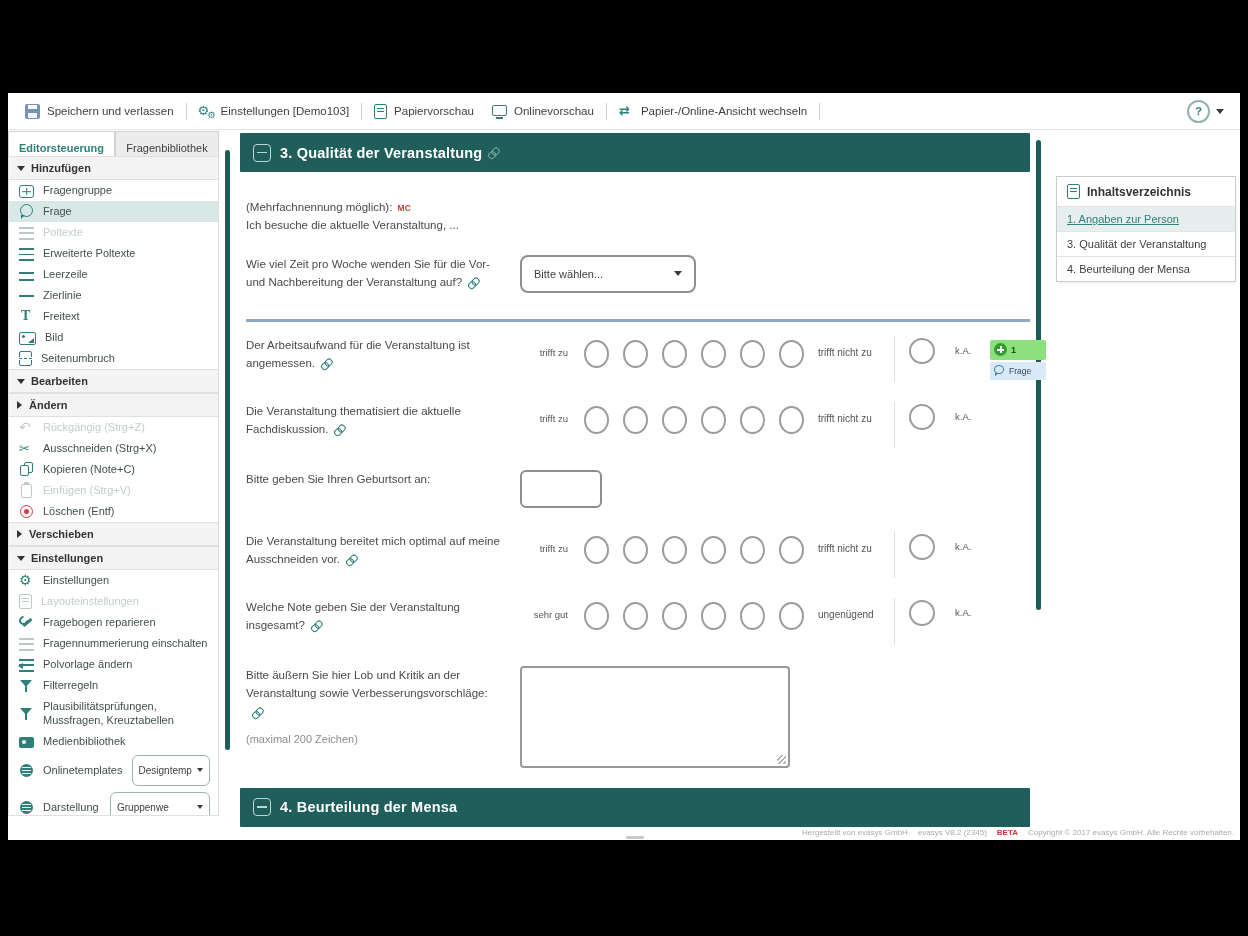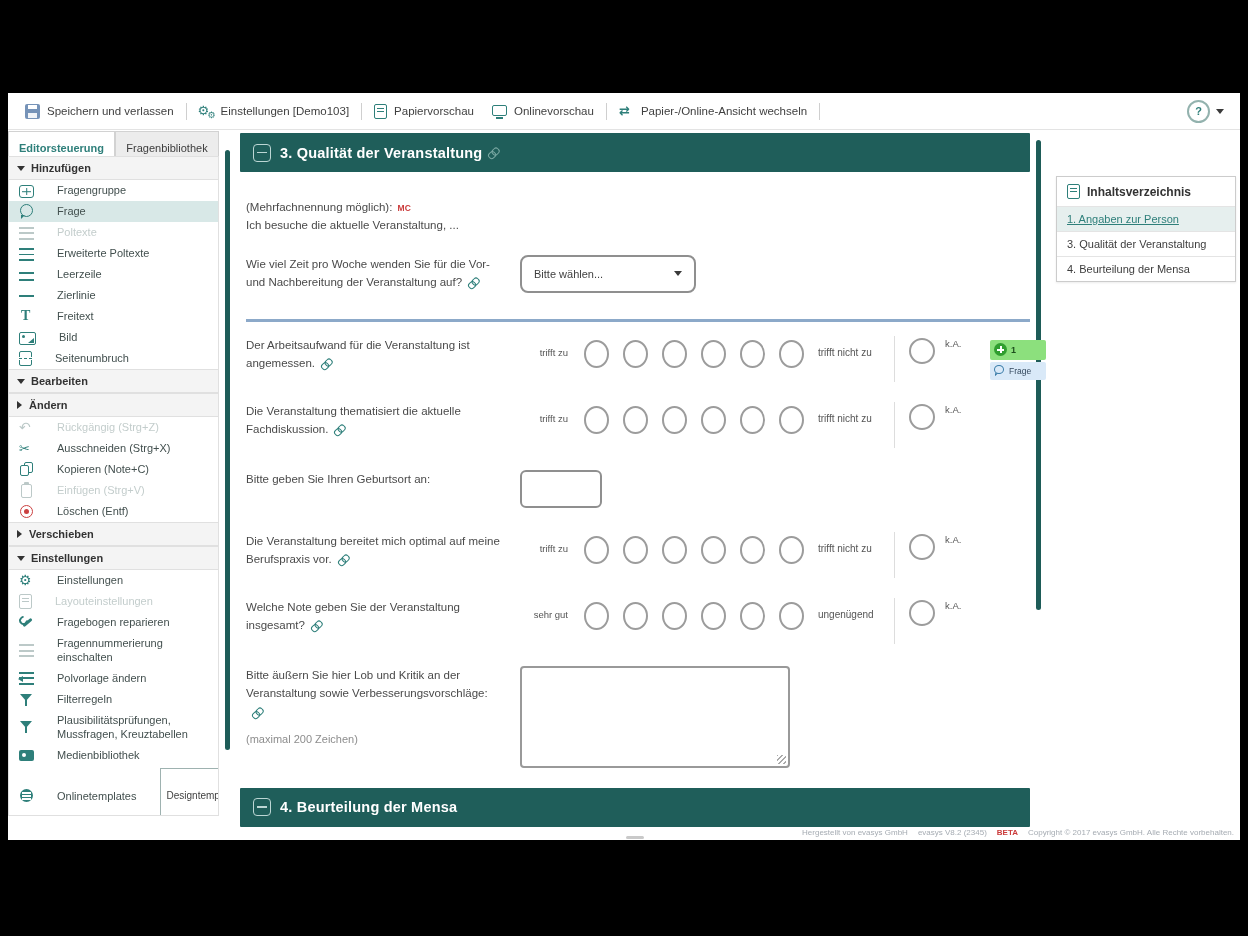--- a/index.html
+++ b/index.html
@@ -90,27 +90,27 @@
   .tab{display:flex;align-items:center;justify-content:center;padding:16px 10px;font-size:11px;
        border:1px solid #d2d2d2;background:#ececec;color:#3c3c3c;cursor:pointer;flex:1;}
   .tab.active{background:#fff;color:#2e7f7a;font-weight:bold;border-bottom-color:#fff;}
   .panel{border:1px solid #e0e0e0;border-top:none;position:absolute;left:0;right:0;top:25px;bottom:0;background:#fff;overflow:hidden;}
   .group-hd{display:flex;align-items:center;height:22px;padding:0 8px;background:#f4f4f4;
             border-top:1px solid #e0e0e0;border-bottom:1px solid #e0e0e0;font-weight:bold;color:#333;cursor:pointer;}
   .tri-dn{width:0;height:0;border-left:4px solid transparent;border-right:4px solid transparent;
           border-top:5px solid #333;margin-right:6px;}
   .tri-rt{width:0;height:0;border-top:4px solid transparent;border-bottom:4px solid transparent;
           border-left:5px solid #333;margin-right:7px;}
-  .item{display:flex;align-items:center;gap:23px;padding:3px 8px 3px 10px;min-height:15px;color:#424f4e;cursor:pointer;}
+  .item{display:flex;align-items:center;gap:9px;padding:3px 8px 3px 10px;min-height:15px;color:#424f4e;cursor:pointer;}
   .item .lbl{color:#424f4e;line-height:1.3;}
   .item.selected{background:#d8e8e7;}
   .item.disabled .lbl{color:#c3cdcc;}
   .item.disabled{cursor:default;}
   .side-select{display:flex;align-items:center;justify-content:space-between;width:86px;height:21px;
-          border:1.5px solid #9eb2b0;border-radius:0;padding:16px 6px;font-size:10px;color:#3f3f3f;
+          border:1.5px solid #9eb2b0;border-radius:6px;padding:4px 6px;font-size:10px;color:#3f3f3f;
           background:#fff;margin-left:auto;cursor:pointer;}
   .caret-sm{width:0;height:0;border-left:3.5px solid transparent;border-right:3.5px solid transparent;
           border-top:4.5px solid #3a3a3a;}
   .side-scroll{position:absolute;left:217px;top:57px;width:5px;height:600px;background:#1e5c58;border-radius:3px;}
 
   
   .main{position:absolute;left:232px;top:40px;width:790px;}
   .sec-header{height:39px;background:#1f5e5a;color:#fff;display:flex;align-items:center;
           padding-left:13px;border-radius:1px;}
   .collapse-ic{width:16px;height:16px;border:1.8px solid #bcd6d4;border-radius:4px;position:relative;margin-right:9px;cursor:pointer;}
@@ -125,21 +125,21 @@
   .select-box{display:flex;align-items:center;justify-content:space-between;width:148px;height:34px;
           border:2px solid #8f8f8f;border-radius:8px;padding:0 12px;font-size:11px;color:#3f3f3f;
           margin-left:16px;background:#fff;cursor:pointer;}
   .blue-divider{height:3px;background:#8ca9c9;margin-top:26px;}
   .scale-row{display:flex;align-items:flex-start;margin-top:14px;position:relative;min-height:52px;}
   .scale-left{width:60px;text-align:right;font-size:9.5px;color:#555;margin-top:11px;margin-left:4px;}
   .circles{display:flex;gap:14px;margin-left:16px;margin-top:4px;}
   .opt-circle{width:21px;height:24px;border:2px solid #9c9c9c;border-radius:50%;background:#fff;cursor:pointer;}
   .scale-right{width:72px;font-size:10px;color:#555;margin-left:14px;margin-top:11px;}
   .scale-sep{width:1px;height:46px;background:#ddd;margin-left:4px;margin-right:14px;}
-  .ka{display:flex;align-items:flex-start;gap:10px;margin-top:2px;}
+  .ka{display:flex;align-items:center;gap:20px;margin-top:2px;}
   .ka .opt-circle{width:22px;height:22px;}
   .ka-label{font-size:9.5px;color:#555;}
   .badge-stack{position:absolute;left:744px;top:4px;width:56px;z-index:2;}
   .badge-green{display:flex;align-items:center;gap:4px;background:#8ce07d;border-radius:2px;height:20px;padding:0 4px;}
   .badge-green .plus{width:13px;height:13px;background:#2f9e2f;border-radius:50%;position:relative;}
   .badge-green .plus::before{content:"";position:absolute;left:50%;top:3px;bottom:3px;width:2px;margin-left:-1px;background:#fff;}
   .badge-green .plus::after{content:"";position:absolute;top:50%;left:3px;right:3px;height:2px;margin-top:-1px;background:#fff;}
   .badge-green .b-lbl{font-size:9px;color:#1d4f1d;font-weight:bold;}
   .badge-blue{display:flex;align-items:center;gap:4px;background:#d9e9f8;border-radius:2px;height:18px;padding:0 4px;margin-top:2px;}
   .badge-blue .bub{width:11px;height:11px;position:relative;color:#3a7ca8;}
@@ -424,21 +424,21 @@
         </div>
       </div>
 
       <div class="q-row" style="margin-top:16px">
         <div class="q-col q-text">Bitte geben Sie Ihren Geburtsort an:</div>
         <div class="small-input"></div>
       </div>
 
       <div class="scale-row" style="margin-top:24px">
         <div class="q-col q-text">
-          <span>Die Veranstaltung bereitet mich optimal auf meine Berufspraxis vor.</span><span class="link-ic"></span>
+          <span>Die Veranstaltung bereitet mich optimal auf meine Ausschneiden vor.</span><span class="link-ic"></span>
         </div>
         <div class="scale-left">trifft zu</div>
         <div class="circles">
               <span class="opt-circle"></span>
               <span class="opt-circle"></span>
               <span class="opt-circle"></span>
               <span class="opt-circle"></span>
               <span class="opt-circle"></span>
               <span class="opt-circle"></span>
             </div>

